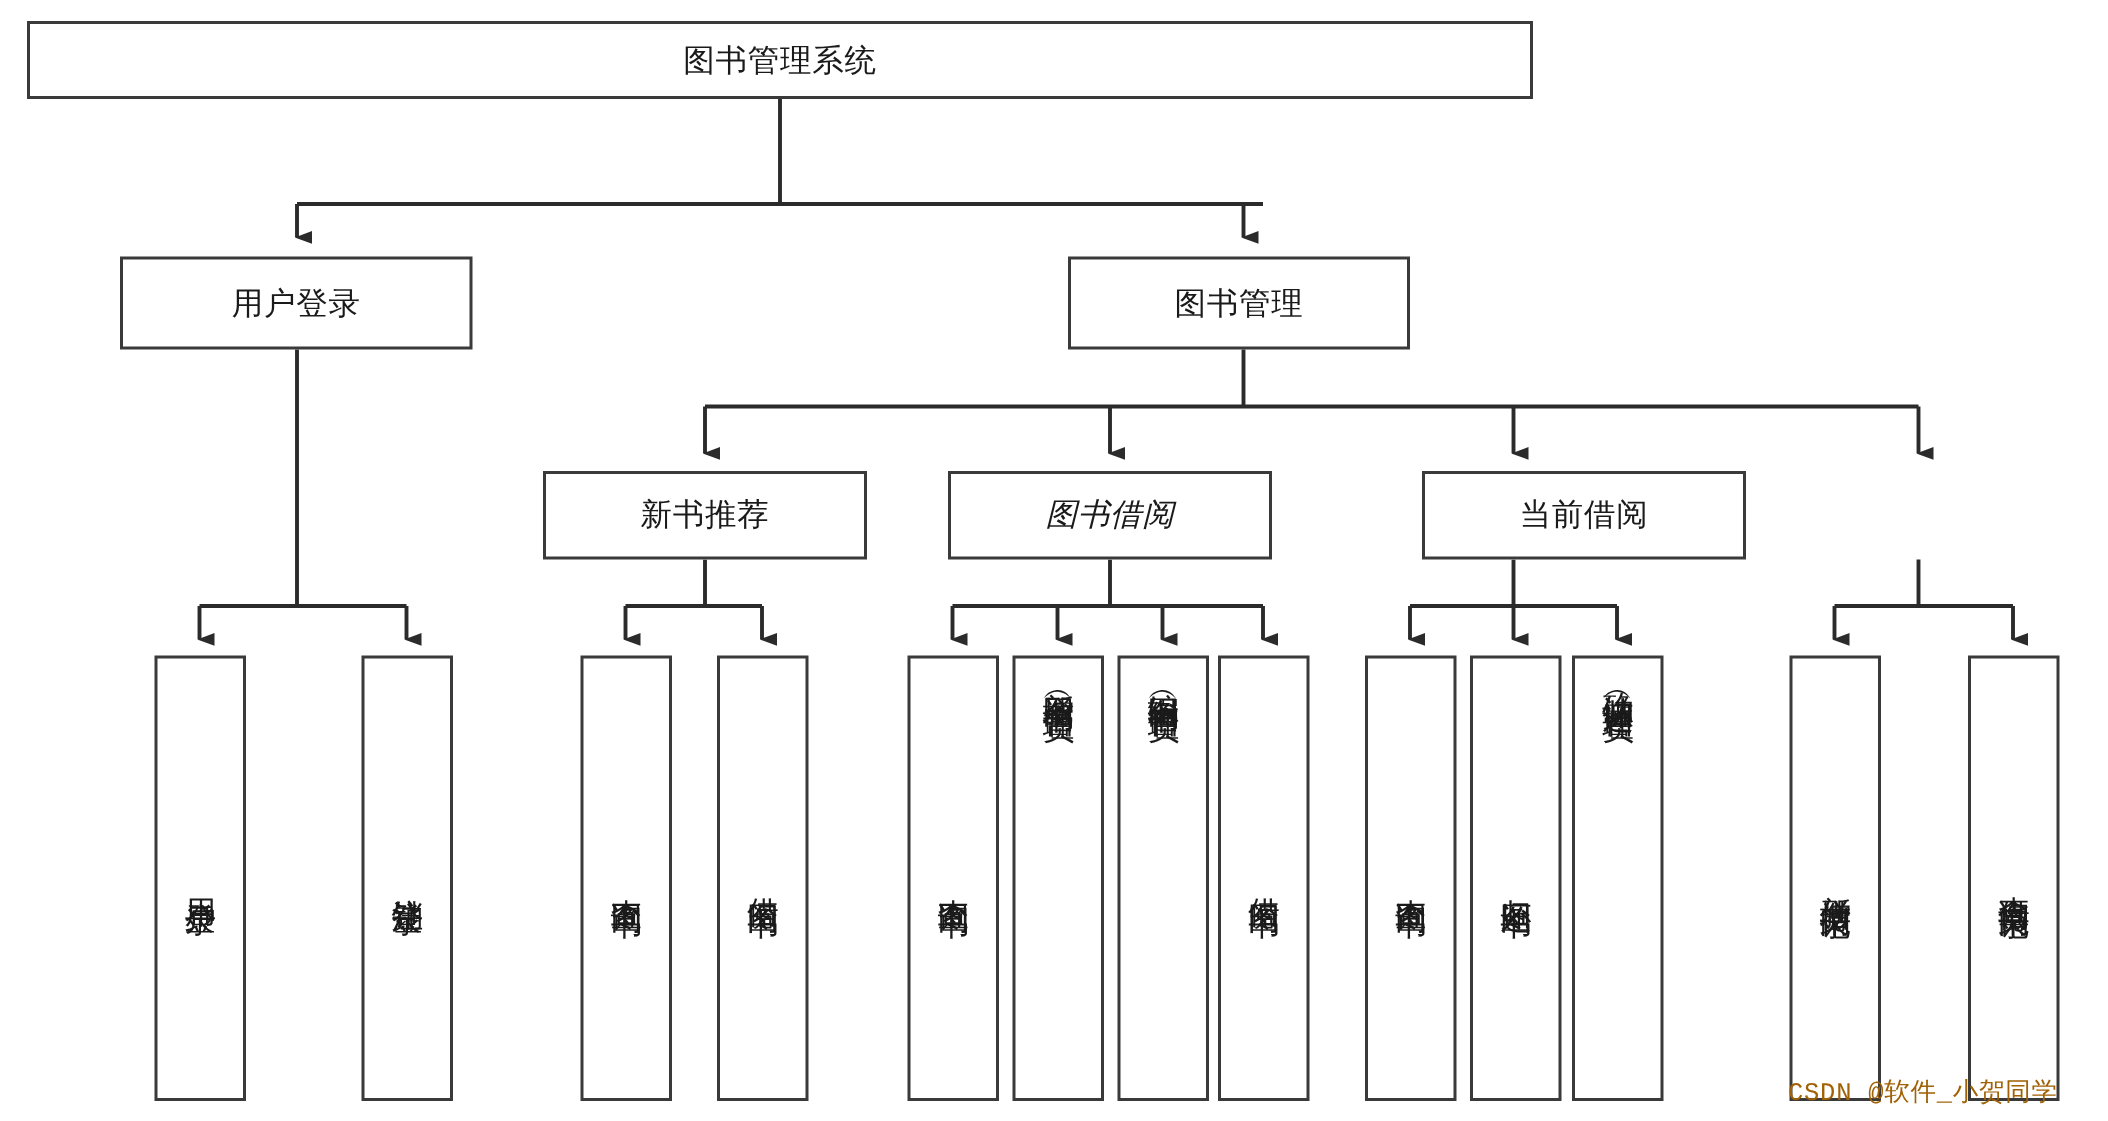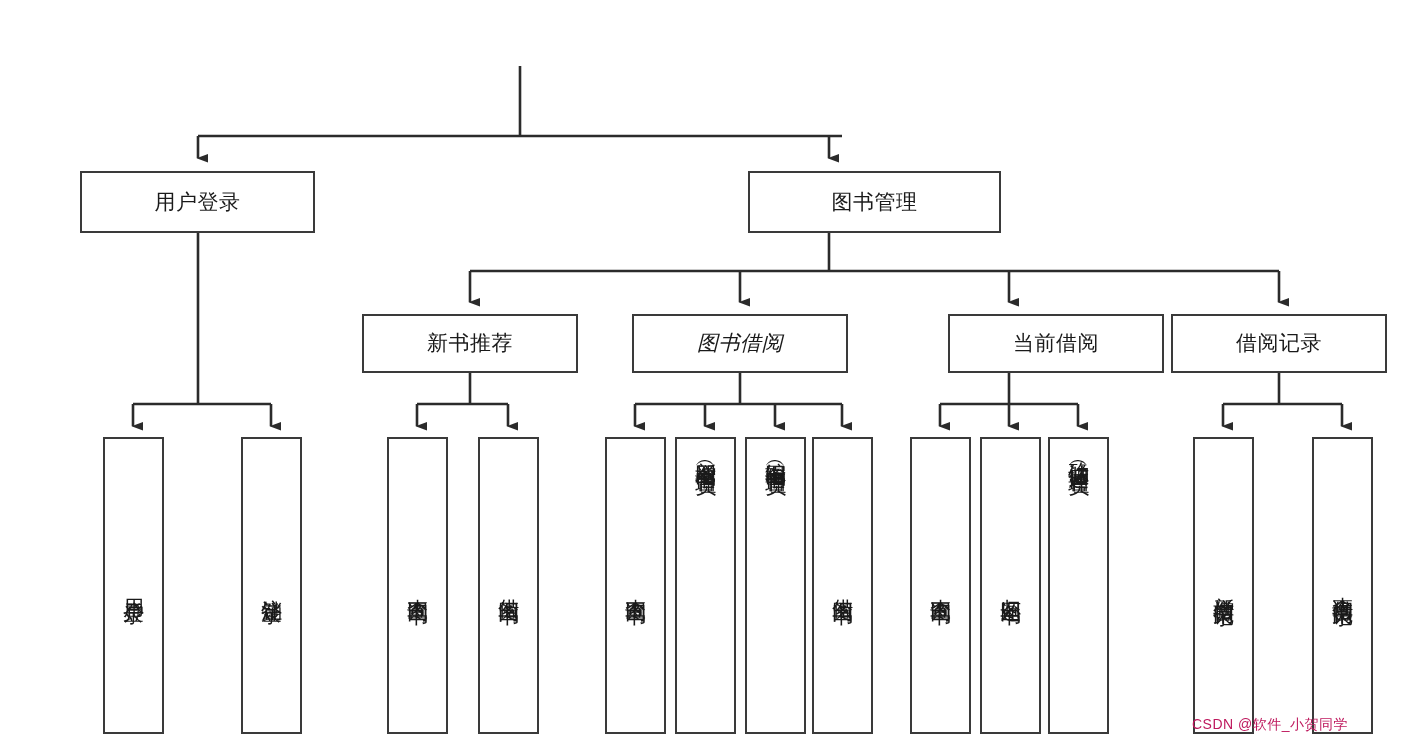--- a/index.html
+++ b/index.html
@@ -64,25 +64,25 @@
     white-space: nowrap;
     text-align: start;
   }
   
   .node.v.mid {
     align-items: center;
     padding-top: 0;
   }
   .watermark {
     position: absolute;
-    font-size: 14px;
-    color: #be185d;
+    font-size: 17px;
+    color: #a16207;
     white-space: nowrap;
     letter-spacing: 0.5px;
-    font-family: Liberation Sans, sans-serif;
+    font-family: Liberation Mono, monospace;
   }
 </style>
 </head>
 <body>
 
 <div id="canvas">
 
   <svg class="edges" viewBox="0 0 1405 747" xmlns="http://www.w3.org/2000/svg">
     <defs>
       <marker id="arrow" markerWidth="10" markerHeight="12" refX="4.5" refY="10" orient="auto" markerUnits="userSpaceOnUse">
@@ -126,40 +126,40 @@
       <path d="M1009,404 L1009,426" marker-end="url(#arrow)"></path>
       <path d="M1078,404 L1078,426" marker-end="url(#arrow)"></path>
 
       <path d="M1279,373 L1279,404"></path>
       <path d="M1223,404 L1342,404"></path>
       <path d="M1223,404 L1223,426" marker-end="url(#arrow)"></path>
       <path d="M1342,404 L1342,426" marker-end="url(#arrow)"></path>
     </g>
   </svg>
 
+  <div class="node h root" style="left:18px; top:14px; width:1004px; height:52px;">
+    <span class="lbl">图书管理系统</span>
+  </div>
 
   <div class="node h" style="left:80px; top:171px; width:235px; height:62px;">
     <span class="lbl">用户登录</span>
   </div>
-  <div class="node h" style="left:748px; top:171px; width:253px; height:62px;">
+  <div class="node h" style="left:712px; top:171px; width:228px; height:62px;">
     <span class="lbl">图书管理</span>
   </div>
 
   <div class="node h" style="left:362px; top:314px; width:216px; height:59px;">
     <span class="lbl">新书推荐</span>
   </div>
   <div class="node h" style="left:632px; top:314px; width:216px; height:59px;font-style:italic;">
     <span class="lbl">图书借阅</span>
   </div>
   <div class="node h" style="left:901px; top:314px; width:216px; height:59px;margin-left:47px;">
     <span class="lbl">当前借阅</span>
   </div>
-  <div class="node h" style="left:1171px; top:314px; width:216px; height:59px;">
-    <span class="lbl">借阅记录</span>
-  </div>
 
   <div class="node v mid" style="left:103px; top:437px; width:61px; height:297px;">
     <span class="lbl">用户登录</span>
   </div>
   <div class="node v mid" style="left:241px; top:437px; width:61px; height:297px;">
     <span class="lbl">注销登录</span>
   </div>
 
   <div class="node v mid" style="left:387px; top:437px; width:61px; height:297px;">
     <span class="lbl">查询图书</span>

